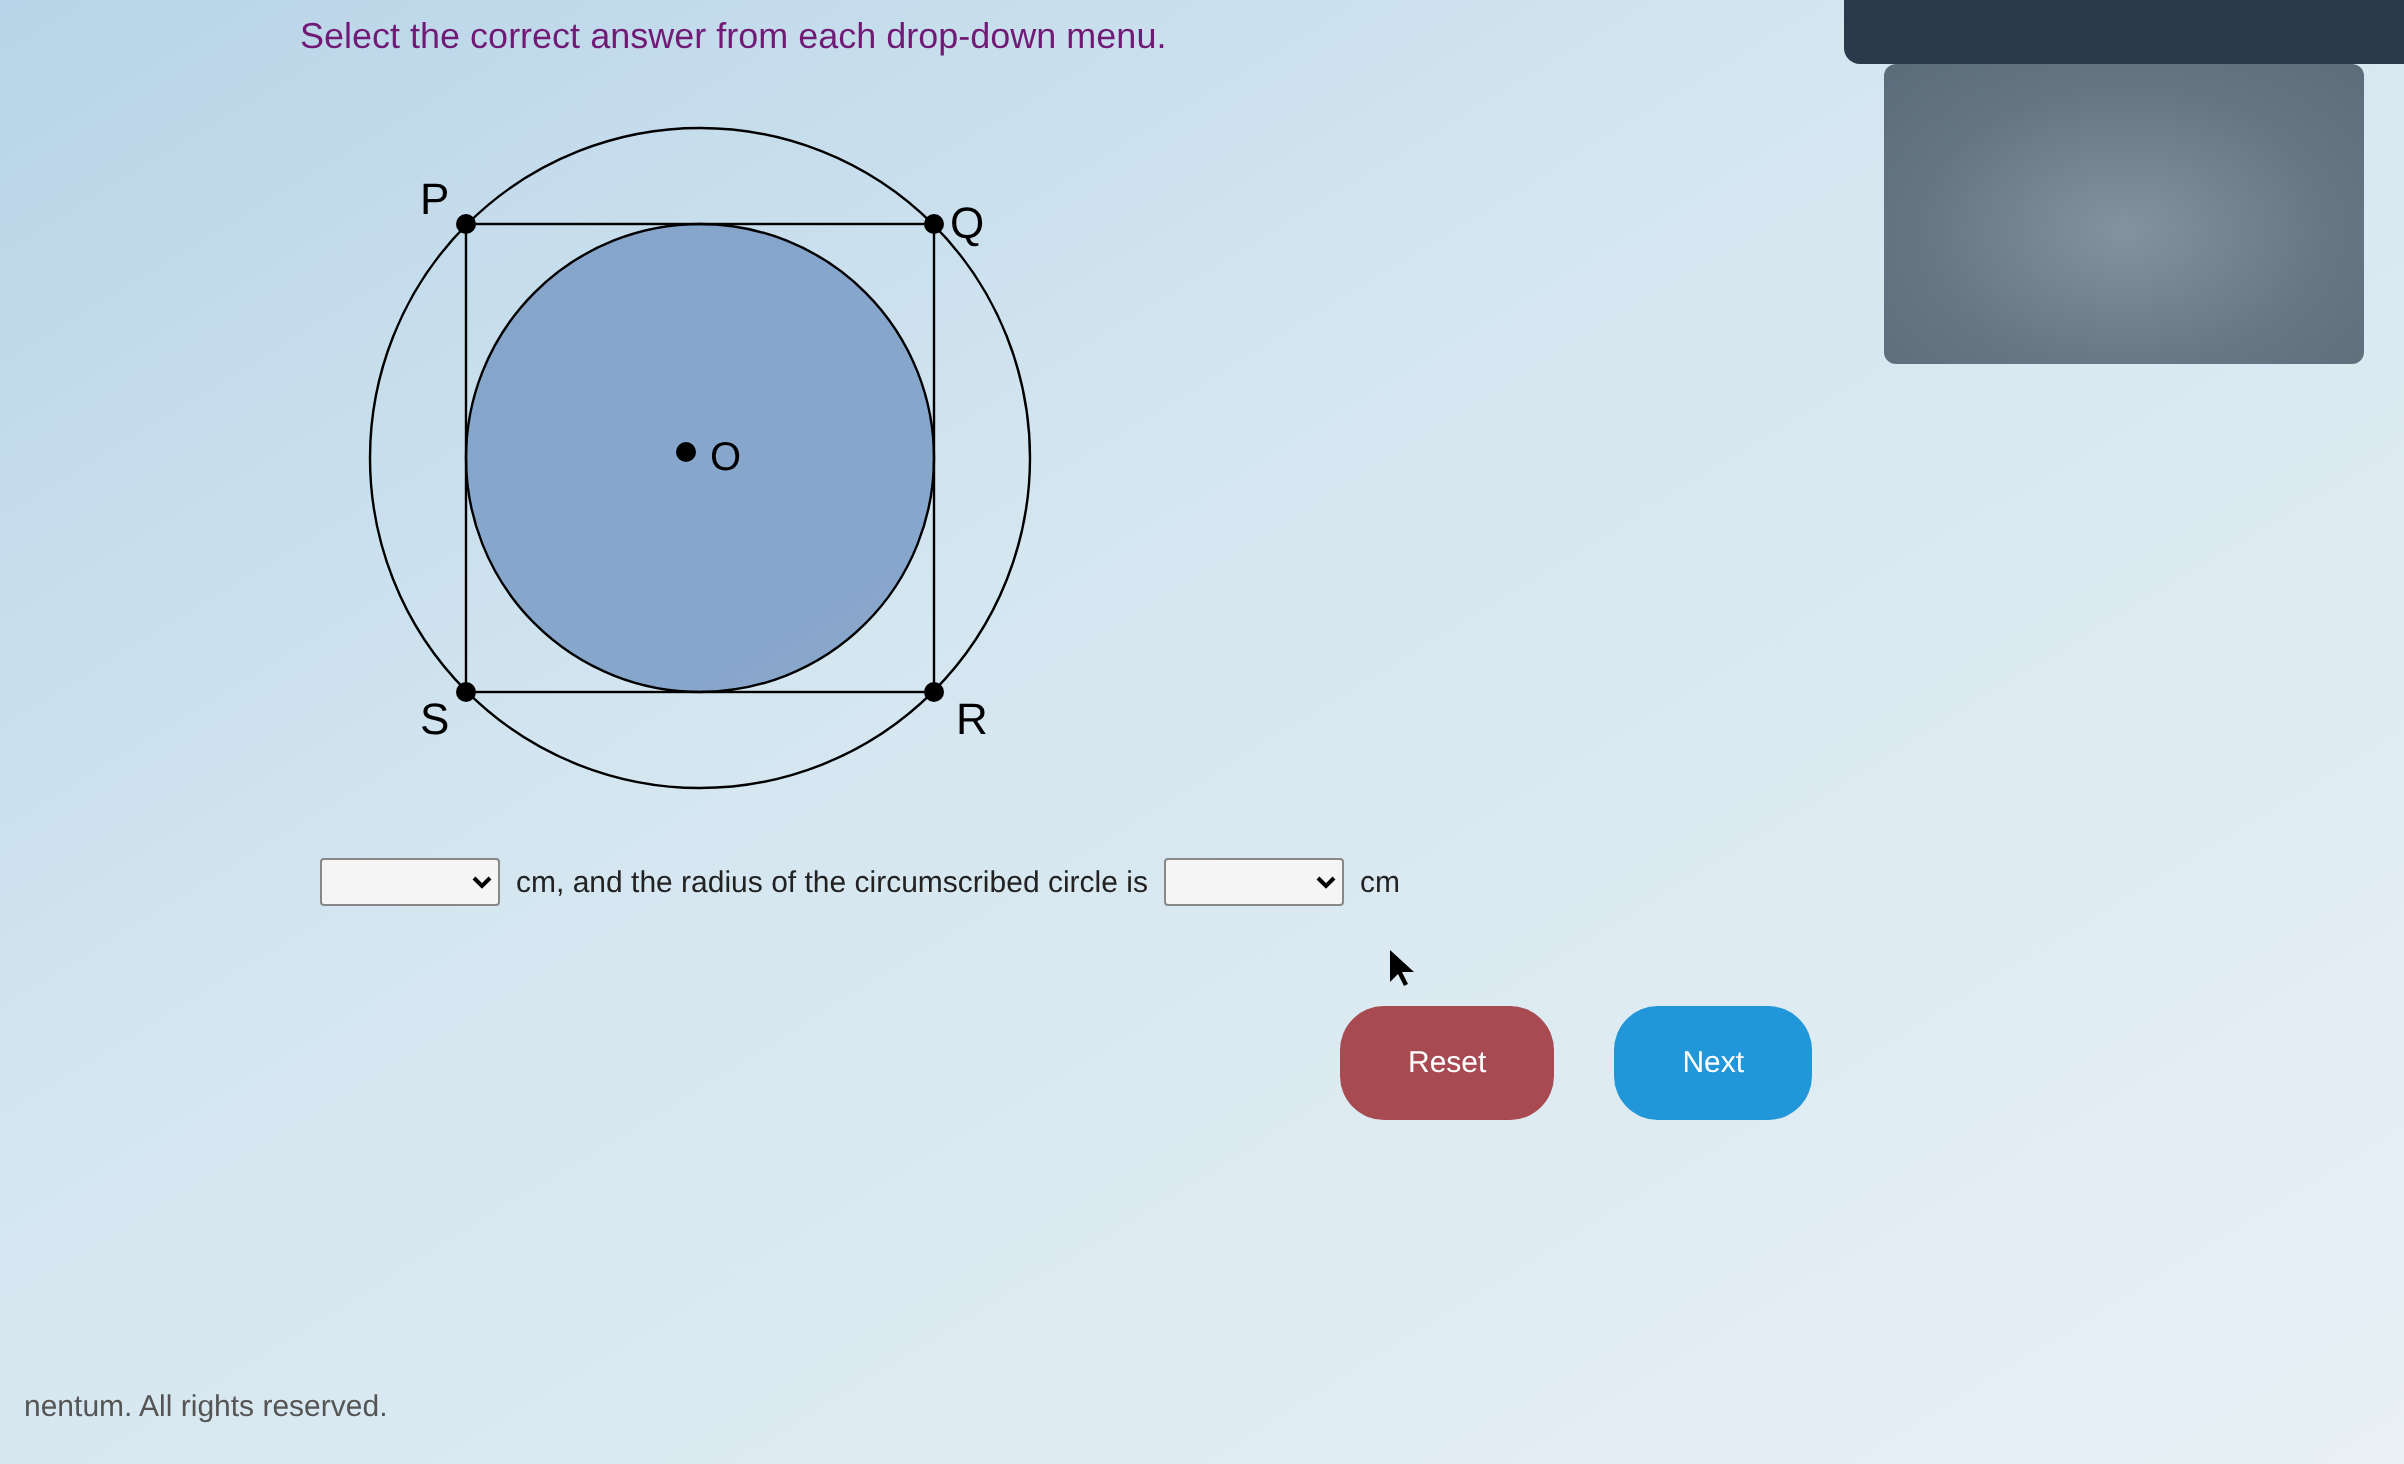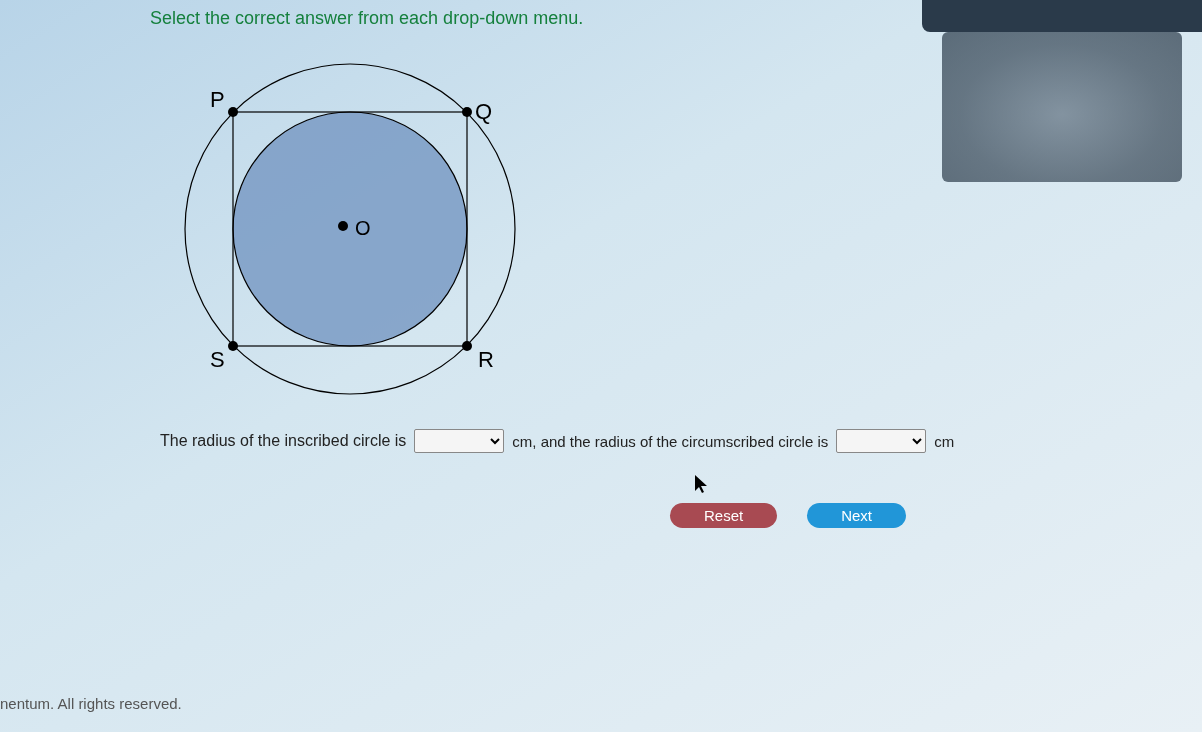--- a/index.html
+++ b/index.html
@@ -32,21 +32,21 @@
       height: 150px;
       background: radial-gradient(ellipse at 50% 55%, #4a5a6a 0%, #1a2a3a 60%, #0a1a2a 100%);
       border-radius: 6px;
       opacity: 0.6;
     }
     .content {
       padding: 8px 0 0 150px;
     }
     .instruction {
       font-size: 18px;
-      color: #15803d;
+      color: #701a75;
     }
     .figure-container {
       margin: 20px 0 20px 10px;
     }
     .figure-svg {
       display: block;
     }
     .question-text {
       font-size: 17px;
       color: #222;
@@ -79,38 +79,39 @@
       pointer-events: none;
     }
     .button-row {
       margin: 50px 0 0 520px;
       display: flex;
       gap: 30px;
     }
     .btn {
       border: none;
       border-radius: 22px;
-      padding: 4px 34px;
+      padding: 20px 34px;
       font-size: 15px;
       color: #fff;
       cursor: pointer;
       font-family: inherit;
     }
     .btn-reset {
       background: #a84a52;
     }
     .btn-next {
       background: #2196d8;
     }
     .footer {
       position: absolute;
       bottom: 20px;
       left: 0;
       font-size: 15px;
       color: #555;
+      padding-left: 12px;
     }
     .unit-text {
       font-size: 15px;
       color: #222;
       text-align: center;
     }
   </style>
 </head>
 <body>
 
@@ -139,21 +140,20 @@
       <text x="50" y="58" font-size="22" fill="#000">P</text>
       <text x="315" y="70" font-size="22" fill="#000">Q</text>
       <text x="318" y="318" font-size="22" fill="#000">R</text>
       <text x="50" y="318" font-size="22" fill="#000">S</text>
       <text x="195" y="186" font-size="20" fill="#000">O</text>
     </svg>
   </div>
 
 
   <div class="answer-line">
-    <span>The radius of the inscribed circle is</span>
     <select class="dropdown"></select>
     <span class="unit-text">cm, and the radius of the circumscribed circle is</span>
     <select class="dropdown"></select>
     <span class="unit-text">cm</span>
   </div>
 
   <div class="button-row">
     <button class="btn btn-reset">Reset</button>
     <button class="btn btn-next">Next</button>
   </div>

